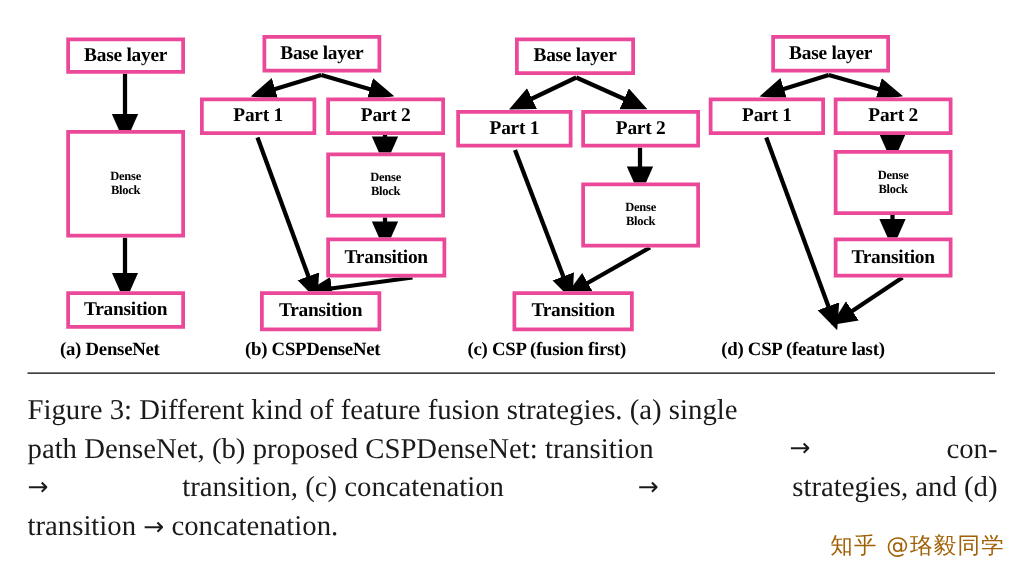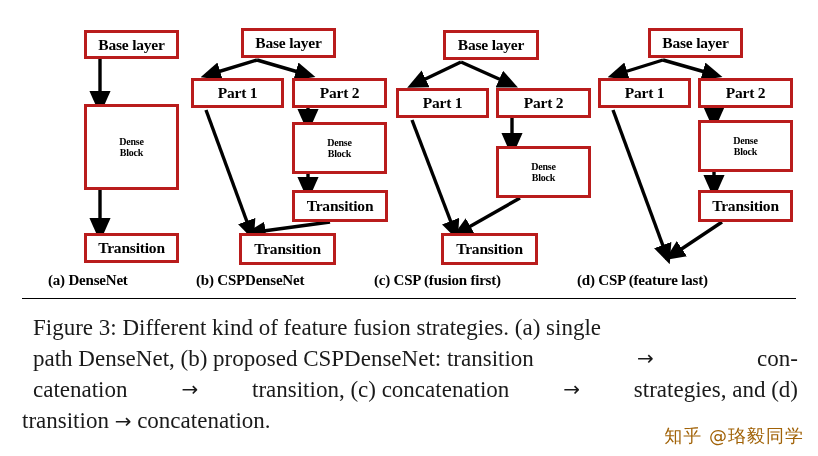--- a/index.html
+++ b/index.html
@@ -28,34 +28,33 @@
 
   #diagram-svg {
     position: absolute;
     left: 0;
     top: 0;
   }
 
   .node-box {
     position: absolute;
     box-sizing: border-box;
-    border: 3px solid #b91c1c;
+    border: 3px solid #ec4899;
     background: #ffffff;
     display: flex;
     align-items: center;
     justify-content: center;
     text-align: center;
     font-family: "Liberation Serif", "DejaVu Serif", serif;
     font-weight: bold;
     font-size: 15.5px;
     line-height: 1.02;
     letter-spacing: -0.2px;
     white-space: pre-line;
     z-index: 3;
-    margin-left: 31px;
   }
 
   .node-box.two-line {
     line-height: 1.12;
     font-size: 10px;
   }
 
   .panel-caption {
     position: absolute;
     font-family: "Liberation Serif", "DejaVu Serif", serif;
@@ -89,21 +88,20 @@
     text-align: justify;
     color: #1a1a1a;
   }
   #caption .cap-line {
     display: block;
     white-space: nowrap;
   }
   #caption .cap-line.just {
     display: flex;
     justify-content: space-between;
-    margin-left: 11px;
   }
   #caption .arrow {
     font-family: "DejaVu Sans", sans-serif;
     font-size: 20px;
   }
 
   
   #watermark {
     position: absolute;
     right: 14px;
@@ -201,21 +199,20 @@
 <div id="caption">
   <span class="cap-line just">
     <span>Figure 3:  Different kind of feature fusion strategies.  (a) single</span>
   </span>
   <span class="cap-line just">
     <span>path DenseNet, (b) proposed CSPDenseNet: transition</span>
     <span class="arrow">→</span>
     <span>con-</span>
   </span>
   <span class="cap-line just">
-    <span>catenation</span>
     <span class="arrow">→</span>
     <span>transition, (c) concatenation</span>
     <span class="arrow">→</span>
     <span>strategies, and (d)</span>
   </span>
   <span class="cap-line">
     <span>transition</span>
     <span class="arrow">→</span>
     <span>concatenation.</span>
   </span>

